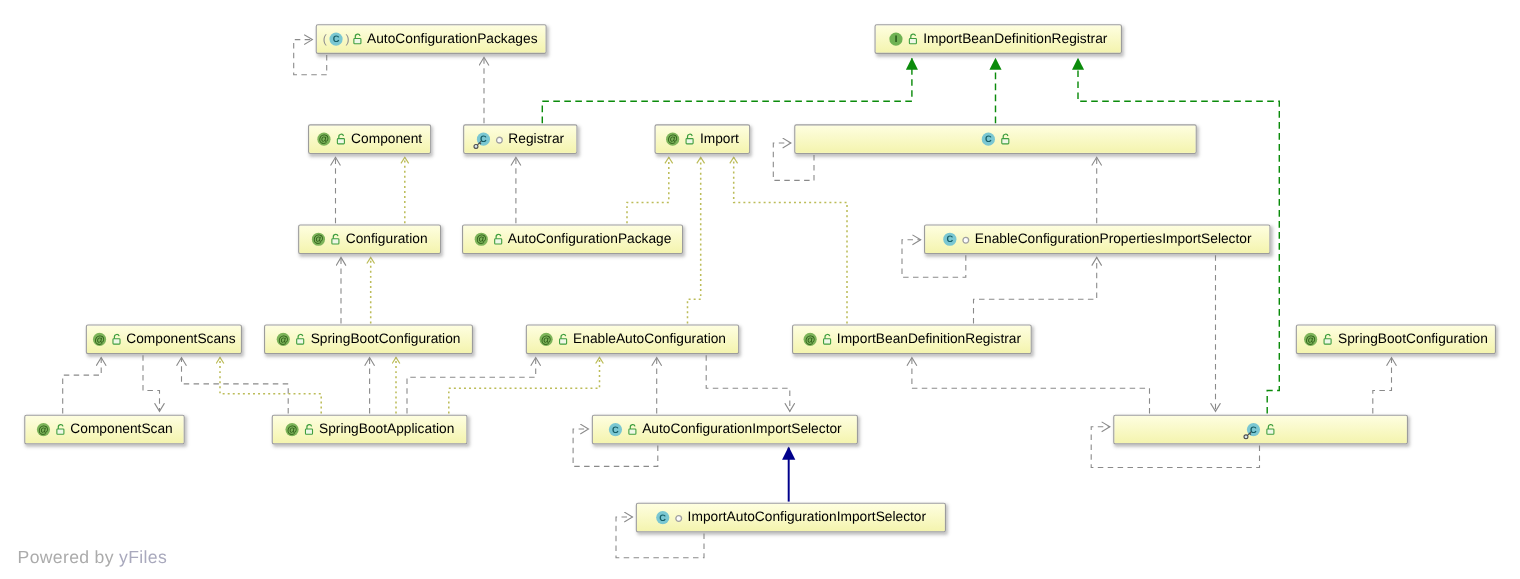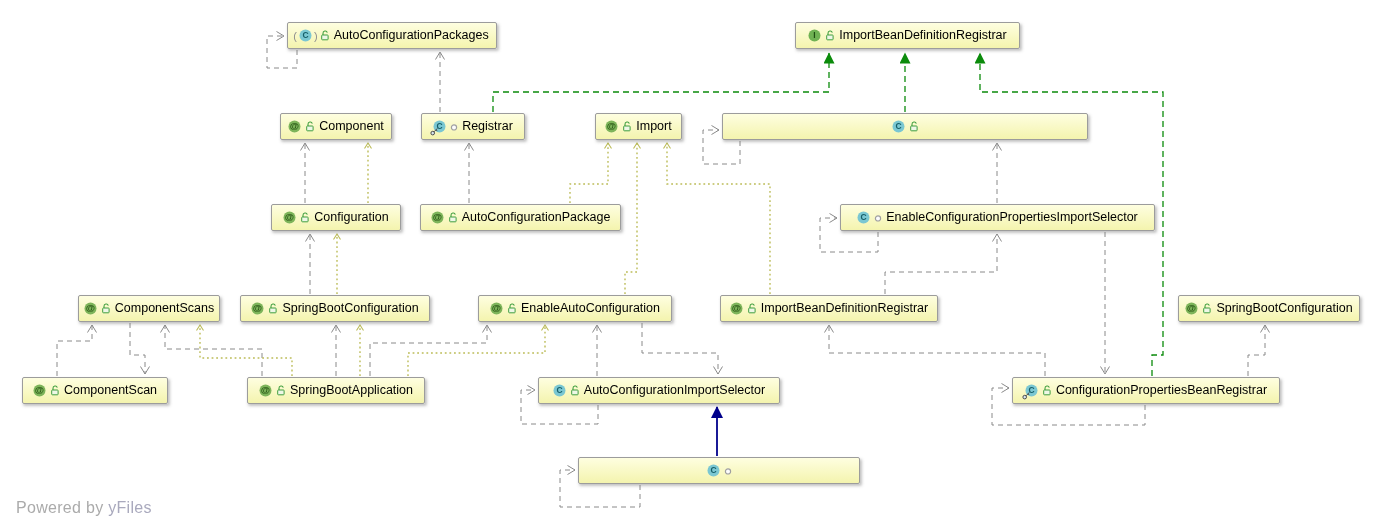--- a/index.html
+++ b/index.html
@@ -309,28 +309,28 @@
           </svg>
           <svg class="key-overlay" width="9" height="9" viewBox="0 0 9 9">
             <circle cx="2.7" cy="6.1" r="1.8" fill="#d8e8f2" stroke="#4a4a4a" stroke-width="1"></circle>
             <path d="M4.1 4.7 L7.5 1.3 M6 2.8 l1.3 1.3" stroke="#4a4a4a" stroke-width="1" fill="none"></path>
           </svg>
         </span>
         <svg width="10" height="12" viewBox="0 0 10 12">
           <path d="M3 5.2 V3.4 A2.2 2.2 0 0 1 7.3 2.6" fill="none" stroke="#3f9e3f" stroke-width="1.1"></path>
           <rect x="1.7" y="5" width="6.4" height="4.8" rx="0.7" fill="#eef7e6" stroke="#3f9e3f" stroke-width="1"></rect>
         </svg>
-        <span class="lbl">ConfigurationPropertiesBeanRegistrar</span>
       </div>
       <div class="node" style="left: 578px; top: 457px; width: 282px;">
         <span class="icon-wrap">
           <svg width="13" height="13" viewBox="0 0 13 13">
             <circle cx="6.5" cy="6.5" r="6" fill="#7ac7d2"></circle>
             <text x="6.5" y="9.4" text-anchor="middle" font-size="8.5" font-weight="bold" font-family="Liberation Sans,sans-serif" fill="#155e68">C</text>
           </svg>
         </span>
         <svg width="8" height="8" viewBox="0 0 8 8">
           <circle cx="4" cy="4.4" r="2.6" fill="#fcfcfc" stroke="#a0a0a0" stroke-width="1.2"></circle>
         </svg>
+        <span class="lbl">ImportAutoConfigurationImportSelector</span>
       </div>
     </div>
   <div id="footer"><span>Powered by </span><span class="brand">yFiles</span></div>
 </div>
 
 </body></html>

